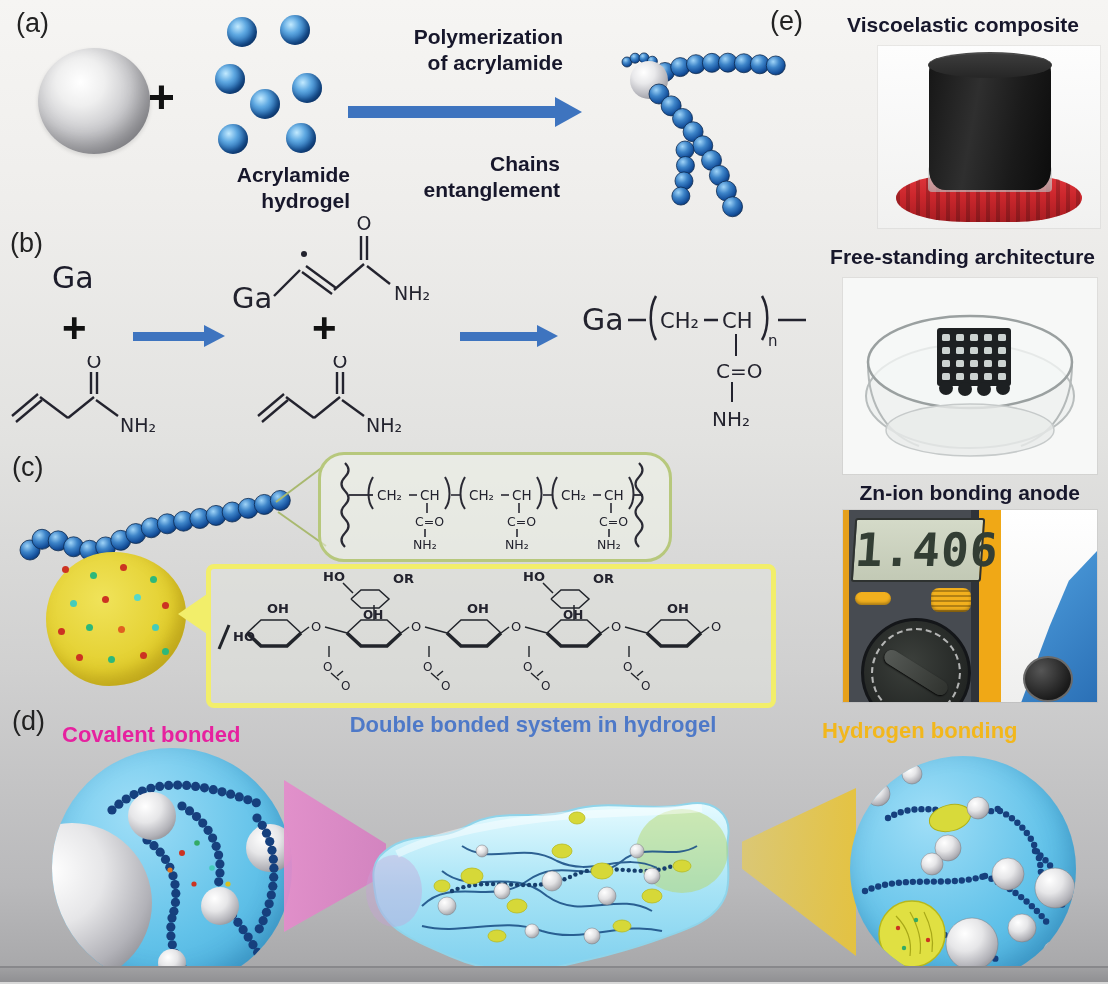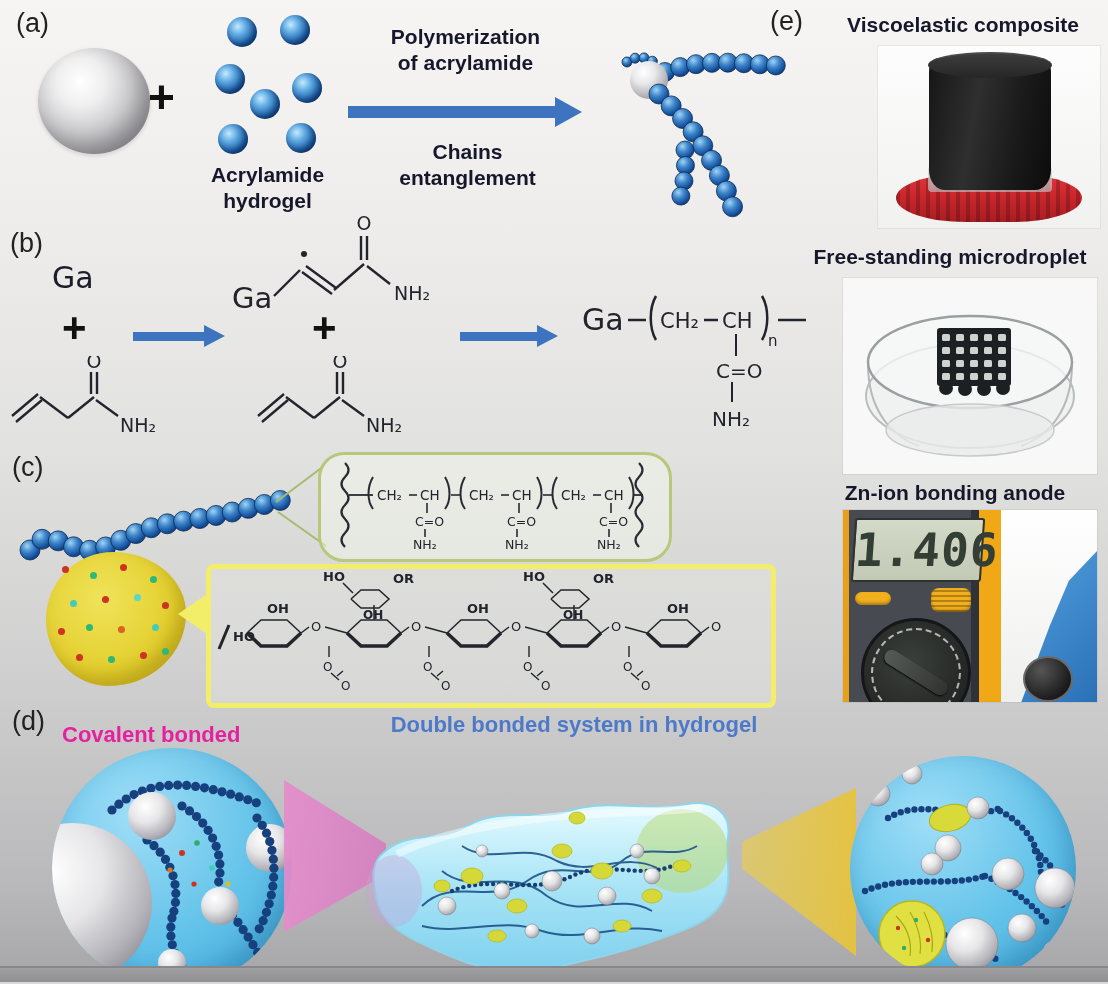--- a/index.html
+++ b/index.html
@@ -1,21 +1,21 @@
 <!DOCTYPE html>
 <html><head>
 <meta charset="utf-8">
 <style>
   html,body{margin:0;padding:0;background:#888;}
   .fig{position:relative;width:1108px;height:984px;overflow:hidden;
        font-family:"Liberation Sans",sans-serif;color:#1c1c2a;
        background:linear-gradient(180deg,#f6f5f3 0%,#efeeec 20%,#e2e2e0 45%,#d0d0d0 68%,#b9b9bb 90%,#a9a9ab 98%);}
   .abs{position:absolute;}
   .panel-label{font-size:27px;color:#222;}
-  .cap{font-weight:bold;font-size:21px;text-align:center;white-space:pre-line;line-height:1.22;color:#17172b;}
+  .cap{font-weight:bold;font-size:21px;text-align:right;white-space:pre-line;line-height:1.22;color:#17172b;}
   .plus{font-weight:bold;color:#111;}
   
   .arrowR{height:9px;background:#3e74bf;}
   .arrowR::after{content:'';position:absolute;right:-20px;top:-7px;width:0;height:0;
      border-left:21px solid #3e74bf;border-top:11.5px solid transparent;border-bottom:11.5px solid transparent;}
   .arrowR.big{height:12px;}
   .arrowR.big::after{right:-26px;top:-9px;border-left:27px solid #3e74bf;border-top:15px solid transparent;border-bottom:15px solid transparent;}
   
   .egain{width:112px;height:106px;border-radius:50%;
      background:radial-gradient(circle at 38% 32%,#ffffff 0%,#efefef 24%,#cbcbce 50%,#9d9da2 76%,#85858a 100%);
@@ -88,21 +88,21 @@
   <div class="abs ball" style="left:292px;top:73px;"></div>
   <div class="abs ball" style="left:250px;top:89px;"></div>
   <div class="abs ball" style="left:218px;top:124px;"></div>
   <div class="abs ball" style="left:286px;top:123px;"></div>
   <div class="abs cap" style="left:185px;top:162px;width:165px;">Acrylamide
 hydrogel</div>
 
   <div class="abs cap" style="left:368px;top:24px;width:195px;">Polymerization
 of acrylamide</div>
   <div class="abs arrowR big" style="left:348px;top:106px;width:208px;"></div>
-  <div class="abs cap" style="left:375px;top:139px;width:185px;">Chains
+  <div class="abs cap" style="left:375px;top:151px;width:185px;">Chains
 entanglement</div>
 
   <svg class="abs" style="left:585px;top:30px;" width="210" height="198" viewBox="0 0 210 198">
     <defs>
       <radialGradient id="beadGradA" cx="0.36" cy="0.3" r="0.8">
         <stop offset="0" stop-color="#9fd4f8"></stop>
           <stop offset="0.4" stop-color="#3e85c9"></stop>
         <stop offset="0.75" stop-color="#16529e"></stop>
           <stop offset="1" stop-color="#0a2f63"></stop>
       </radialGradient>
@@ -157,21 +157,21 @@
   <div class="abs cap" style="left:804px;top:12px;width:275px;text-align:right;">Viscoelastic composite</div>
 
   <div class="abs photo" style="left:878px;top:46px;width:222px;height:182px;">
     <div class="abs redcap" style="left:18px;top:128px;width:186px;height:48px;"></div>
     <div class="abs glass-band" style="left:50px;top:120px;width:124px;height:26px;"></div>
     <div class="abs cyl" style="left:51px;top:12px;width:122px;height:132px;">
       <div class="abs cyl-top" style="left:-1px;top:-6px;width:124px;height:24px;"></div>
     </div>
   </div>
 
-  <div class="abs cap" style="left:805px;top:244px;width:290px;">Free-standing microdroplet</div>
+  <div class="abs cap" style="left:805px;top:244px;width:290px;">Free-standing architecture</div>
   <div class="abs photo" style="left:843px;top:278px;width:254px;height:196px;background:#f7f8f7;">
     <svg width="254" height="196" viewBox="0 0 254 196">
       <ellipse cx="127" cy="118" rx="104" ry="52" fill="rgba(238,241,240,.85)" stroke="#b8bdbd" stroke-width="2"></ellipse>
       <path d="M25,86 C25,132 48,158 76,168" fill="none" stroke="#b4b9b9" stroke-width="2"></path>
       <path d="M229,86 C229,132 206,158 178,168" fill="none" stroke="#b4b9b9" stroke-width="2"></path>
       <ellipse cx="127" cy="84" rx="102" ry="46" fill="rgba(246,248,247,.75)" stroke="#9aa0a0" stroke-width="2.5"></ellipse>
       <ellipse cx="127" cy="152" rx="84" ry="26" fill="rgba(232,235,234,.8)" stroke="#c6caca" stroke-width="1.5"></ellipse>
       <rect x="94" y="50" width="74" height="58" rx="3" fill="#1d2022"></rect>
       <g>
           <rect x="99" y="56" width="8" height="7" rx="1.5" fill="#ccd3d1"></rect>
@@ -442,21 +442,22 @@
       <text x="412" y="102" font-size="12">O</text>
       <text x="130" y="121" font-size="12">O</text>
       <text x="230" y="121" font-size="12">O</text>
       <text x="330" y="121" font-size="12">O</text>
       <text x="430" y="121" font-size="12">O</text>
     </svg>
   </div>
 
   <div class="abs panel-label" style="left:12px;top:706px;">(d)</div>
   <div class="abs hd" style="left:62px;top:722px;color:#e6219f;">Covalent bonded</div>
-  <div class="abs hd" style="left:342px;top:712px;width:382px;text-align:center;color:#4e79c8;margin-left:41px;">Double bonded system in hydrogel</div>
+  <div class="abs hd" style="left:342px;top:712px;width:382px;text-align:center;color:#4e79c8;">Double bonded system in hydrogel</div>
+  <div class="abs hd" style="left:822px;top:718px;color:#f2b71c;">Hydrogen bonding</div>
 
   <div class="abs circle-view" style="left:52px;top:748px;width:240px;height:240px;">
     <svg width="240" height="240" viewBox="0 0 240 240">
       <defs>
         <radialGradient id="silverDL" cx="0.36" cy="0.3" r="0.85">
           <stop offset="0" stop-color="#ffffff"></stop>
             <stop offset="0.4" stop-color="#e6e6e8"></stop>
           <stop offset="0.75" stop-color="#b2b2b8"></stop>
             <stop offset="1" stop-color="#808086"></stop>
         </radialGradient>

